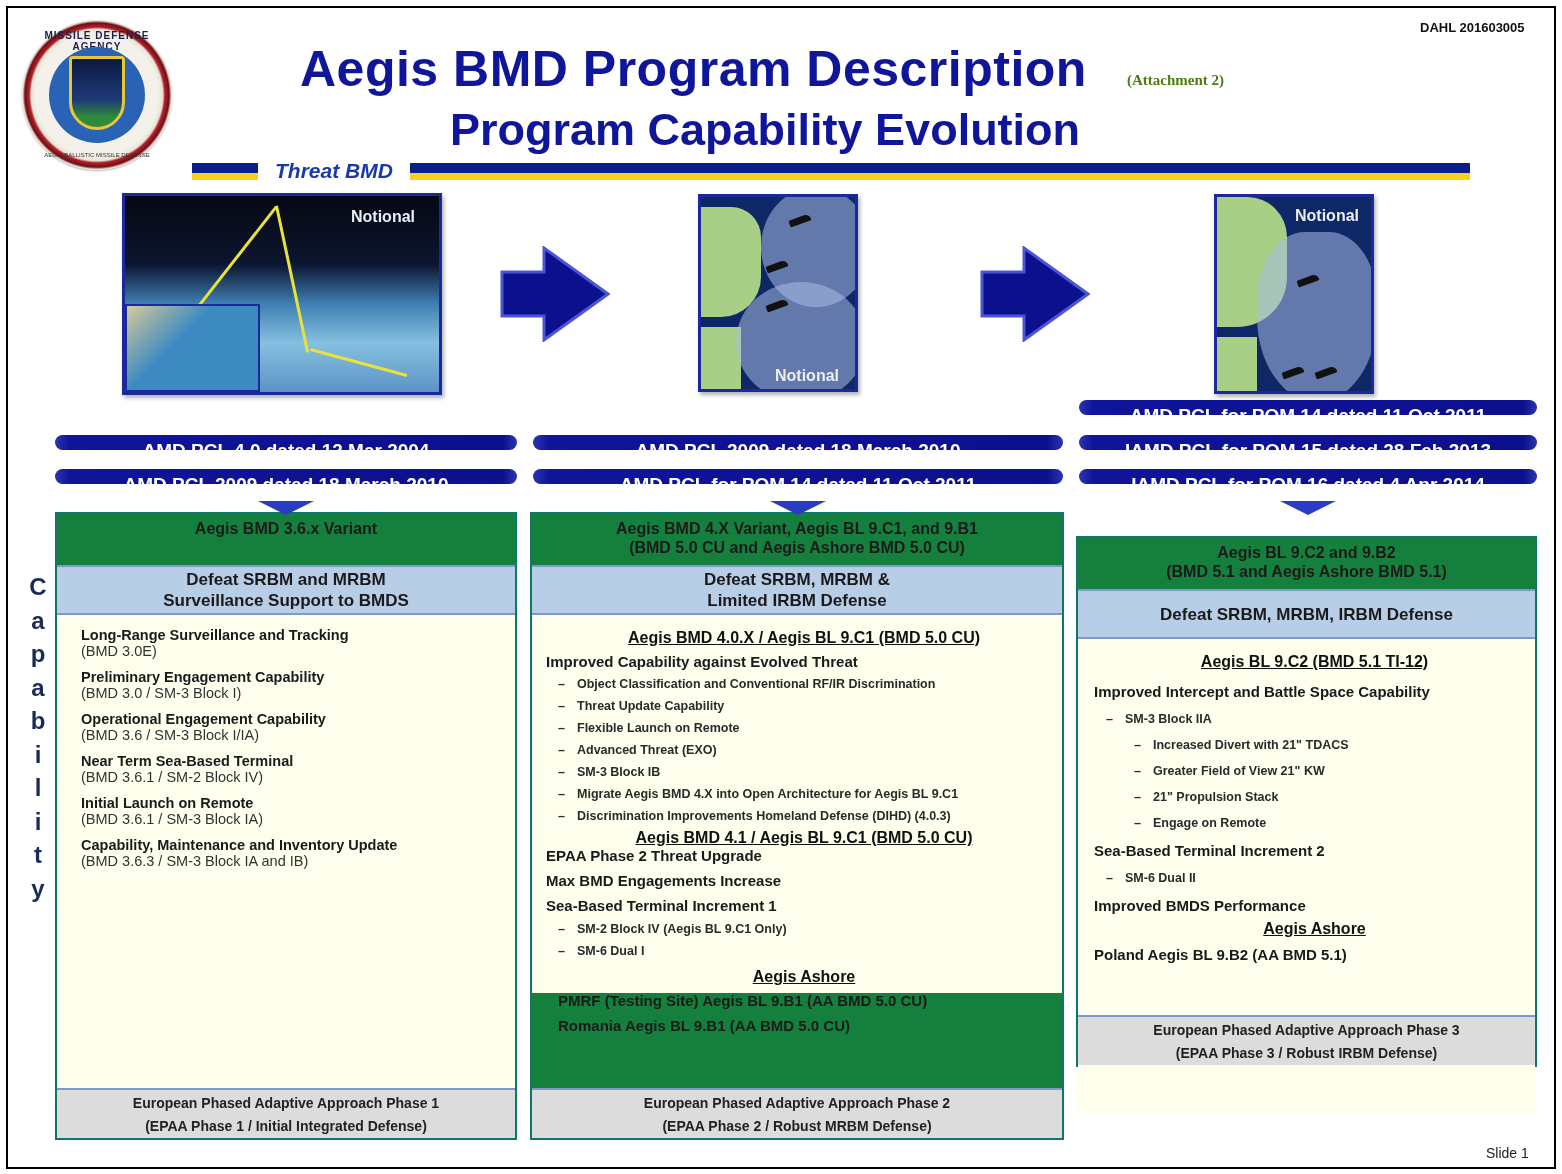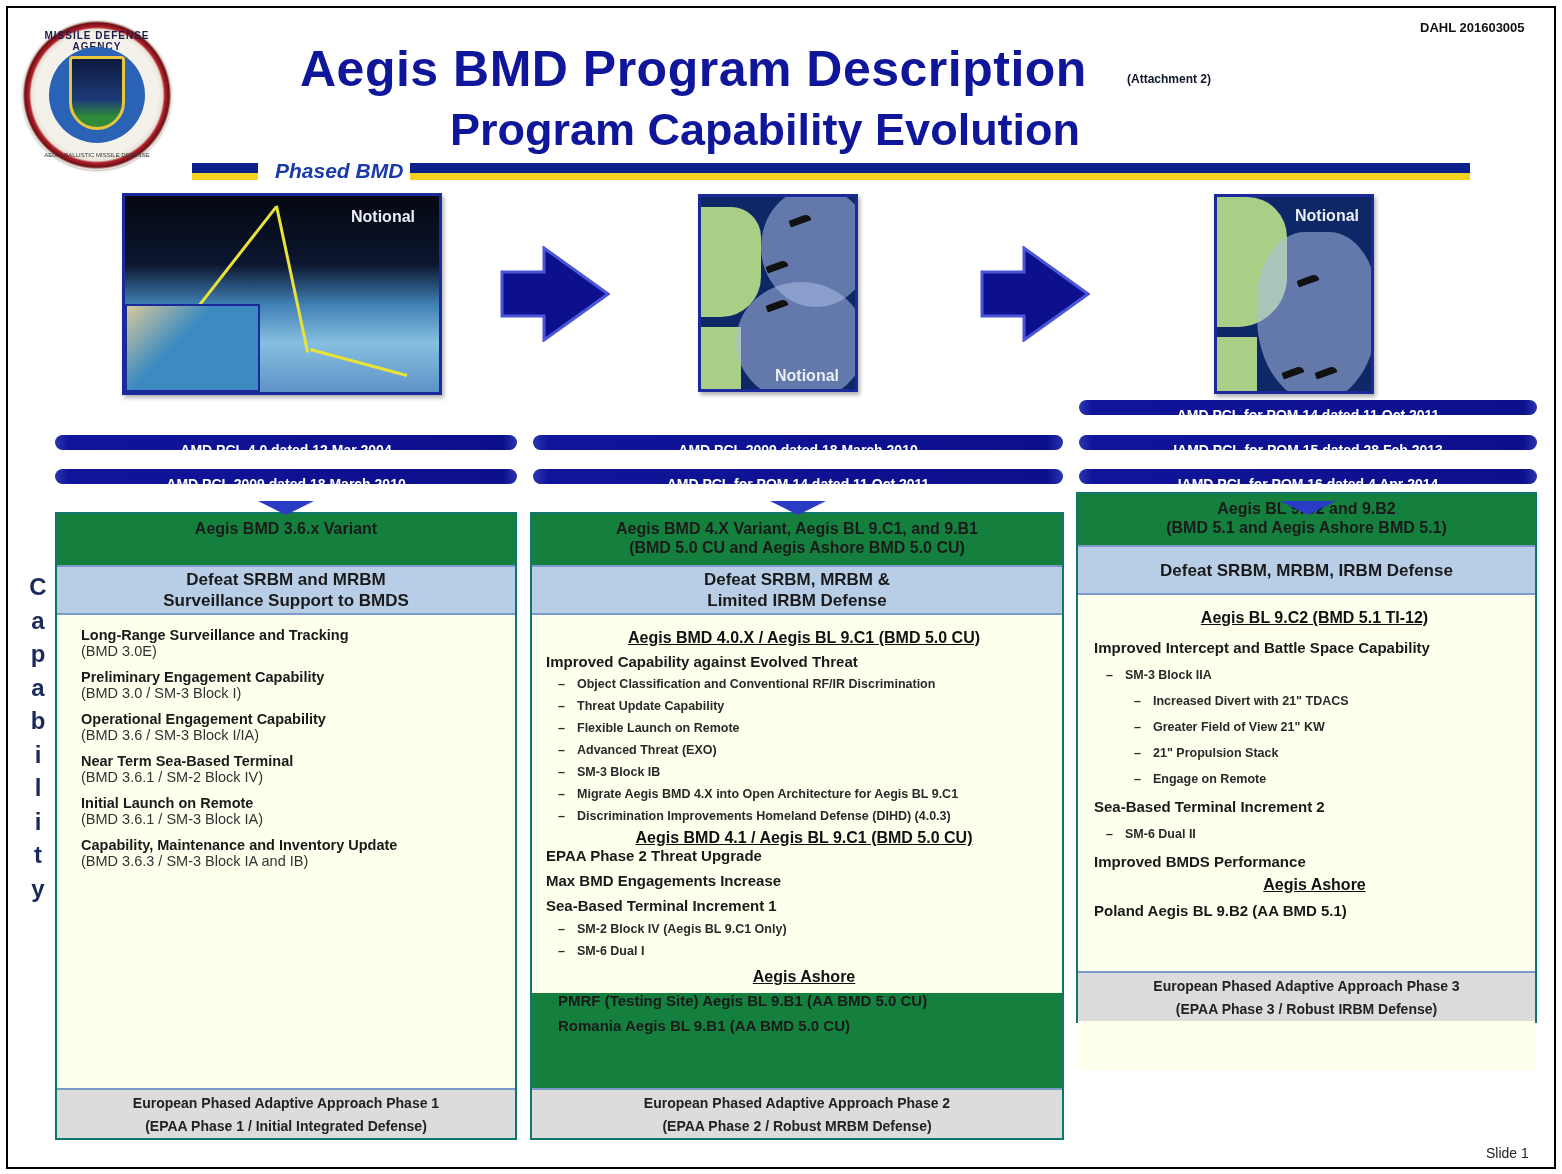--- a/index.html
+++ b/index.html
@@ -8,42 +8,42 @@
   .frame { position: absolute; left: 6px; top: 6px; width: 1550px; height: 1163px; border: 2px solid #000; background: #fff; }
 
   .seal { position: absolute; left: 22px; top: 20px; width: 150px; height: 150px; border-radius: 50%;
           background: radial-gradient(circle, #f4f1ea 58%, #e8e2d6 62%, #b21f2a 64%, #6f0f16 68%, #e8e2d6 70%); box-shadow: 0 1px 2px rgba(0,0,0,0.3); }
   .seal-inner { position: absolute; left: 27px; top: 27px; width: 96px; height: 96px; border-radius: 50%; background: #2a63b5; }
   .seal-shield { position: absolute; left: 47px; top: 36px; width: 56px; height: 74px; background: linear-gradient(#0c1a3e 0%, #1d3a78 60%, #2f8a3a 85%); border: 3px solid #e8c63a; border-radius: 4px 4px 28px 28px; }
   .seal-text-top { position: absolute; left: 0; top: 10px; width: 150px; text-align: center; font-size: 10px; font-weight: bold; color: #1c1c4a; letter-spacing: 1px; }
   .seal-text-bottom { position: absolute; left: 0; bottom: 12px; width: 150px; text-align: center; font-size: 6px; color: #333; }
 
   .title1 { position: absolute; left: 300px; top: 40px; font-size: 50px; font-weight: bold; color: #10169a; letter-spacing: 0.5px; }
-  .attach { position: absolute; left: 1127px; top: 72px; font-size: 12px; font-weight: bold; color: #0f172a; }
+  .attach { position: absolute; left: 1127px; top: 72px; font-size: 15px; font-weight: bold; color: #4d7c0f; font-family: Liberation Serif, serif; }
   .title2 { position: absolute; left: 450px; top: 104px; font-size: 45px; font-weight: bold; color: #10169a; }
   .docid { position: absolute; left: 1420px; top: 20px; font-size: 13px; font-weight: bold; color: #111; }
 
   .bar { position: absolute; height: 17px; background: linear-gradient(#0a1f8a 0%, #0a1f8a 58%, #f4d21e 58%, #f4d21e 100%); }
   .bar-left { left: 192px; top: 163px; width: 66px; }
   .bar-right { left: 410px; top: 163px; width: 1060px; }
   .bar-label { position: absolute; left: 275px; top: 159px; font-size: 21px; font-weight: bold; font-style: italic; color: #1a3aa8; }
 
   .pic { position: absolute; border: 3px solid #1a2a9a; box-shadow: 2px 3px 4px rgba(0,0,0,0.3); overflow: hidden; }
   .pic1 { left: 122px; top: 193px; width: 320px; height: 202px; background: linear-gradient(#050812 0%, #0c1630 35%, #3f7fb3 55%, #86bfe0 75%, #5d93c6 100%); }
   .pic1-map { position: absolute; left: 0; bottom: 0; width: 135px; height: 88px; background: linear-gradient(135deg, #d7c99c 0%, #3d8ac0 40%, #3d8ac0 100%); border: 2px solid #1a2a9a; }
   .notional-label { position: absolute; font-size: 16px; font-weight: bold; color: #eaeef6; }
   .pic2 { left: 698px; top: 194px; width: 160px; height: 198px; background: #0e2766; }
   .pic3 { left: 1214px; top: 194px; width: 160px; height: 200px; background: #0e2766; }
   .land { position: absolute; background: #a9cf86; }
   .cover { position: absolute; background: rgba(170,190,230,0.55); border-radius: 50%; }
   .ship { position: absolute; width: 22px; height: 7px; background: #111; border-radius: 2px 8px 2px 2px; transform: rotate(-20deg); }
   .bolt { position: absolute; width: 3px; background: #e9e23a; transform-origin: top left; }
 
   .arrow { position: absolute; width: 110px; height: 96px; }
-  .pcl { position: absolute; height: 15px; background: linear-gradient(90deg, #2a35b0 0%, #10149a 3%, #0c108c 97%, #2a35b0 100%); color: #fff; font-size: 14px; font-weight: bold; text-align: center; line-height: 31px; border-radius: 14px; }
+  .pcl { position: absolute; height: 15px; background: linear-gradient(90deg, #2a35b0 0%, #10149a 3%, #0c108c 97%, #2a35b0 100%); color: #fff; font-size: 19px; font-weight: bold; text-align: center; line-height: 31px; border-radius: 14px; }
   .down-arrow { position: absolute; width: 0; height: 0; border-left: 28px solid transparent; border-right: 28px solid transparent; border-top: 14px solid #2a3bc4; }
   .box { position: absolute; border: 2px solid #0f766e; background: #15803d; }
   .variant { position: absolute; left: 0; right: 0; text-align: center; font-size: 16px; font-weight: bold; line-height: 19px; }
   .defeat { position: absolute; left: 0; right: 0; background: #b8cde6; border-top: 2px solid #7b9ac9; border-bottom: 2px solid #7b9ac9; text-align: center; font-size: 17px; font-weight: bold; line-height: 21px; display: flex; flex-direction: column; justify-content: center; }
   .content { position: absolute; left: 0; right: 0; background: #ffffee; }
   .epaa { position: absolute; left: 0; right: 0; bottom: 0; background: #dcdcdc; border-top: 2px solid #7b9ac9; text-align: center; font-size: 14px; font-weight: bold; line-height: 23px; color: #222; }
 
   .item-h { font-size: 14.5px; font-weight: bold; color: #1a1a1a; }
   .item-s { font-size: 14.5px; color: #333; margin-bottom: 10px; }
   .sec-title { font-size: 16px; font-weight: bold; text-decoration: underline; text-align: center; color: #111; }
@@ -66,21 +66,21 @@
   <div class="seal-shield"></div>
   <div class="seal-text-bottom">AEGIS BALLISTIC MISSILE DEFENSE</div>
 </div>
 
 <div class="title1">Aegis BMD Program Description</div>
 <div class="attach">(Attachment 2)</div>
 <div class="title2">Program Capability Evolution</div>
 <div class="docid">DAHL 201603005</div>
 
 <div class="bar bar-left"></div>
-<div class="bar-label">Phased BMD</div>
+<div class="bar-label">Threat BMD</div>
 <div class="bar bar-right"></div>
 
 <div class="pic pic1">
   <div class="bolt" style="left:150px;top:10px;height:170px;transform:rotate(38deg);"></div>
   <div class="bolt" style="left:150px;top:10px;height:150px;transform:rotate(-12deg);"></div>
   <div class="bolt" style="left:185px;top:155px;height:100px;transform:rotate(-75deg);"></div>
   <div class="pic1-map"></div>
   <div class="notional-label" style="left:226px;top:12px;">Notional</div>
 </div>
 
@@ -191,21 +191,21 @@
   <div class="epaa" style="height:50px;padding-top:2px;">
     <div>European Phased Adaptive Approach Phase 2</div>
     <div>(EPAA Phase 2 / Robust MRBM Defense)</div>
   </div>
 </div>
 <div class="down-arrow" style="left:770px;top:501px;"></div>
 
 <div class="pcl" style="left:1079px;top:400px;width:458px;">AMD PCL for POM 14 dated 11 Oct 2011</div>
 <div class="pcl" style="left:1079px;top:435px;width:458px;">IAMD PCL for POM 15 dated 28 Feb 2013</div>
 <div class="pcl" style="left:1079px;top:469px;width:458px;">IAMD PCL for POM 16 dated 4 Apr 2014</div>
-<div class="box" style="left:1076px;top:492px;width:461px;height:531px;">
+<div class="box" style="left:1076px;top:536px;width:461px;height:531px;">
   <div class="variant" style="top:5px;">
     <div>Aegis BL 9.C2 and 9.B2</div>
     <div>(BMD 5.1 and Aegis Ashore BMD 5.1)</div>
   </div>
   <div class="defeat" style="top:51px;height:50px;">
     <div>Defeat SRBM, MRBM, IRBM  Defense</div>
   </div>
   <div class="content" style="top:101px;height:475px;padding:14px 0 0 16px;">
     <div class="sec-title" style="margin-bottom:12px;">Aegis BL 9.C2 (BMD 5.1  TI-12)</div>
     <div class="lvl0" style="margin-bottom:12px;">Improved Intercept and Battle Space Capability</div>

